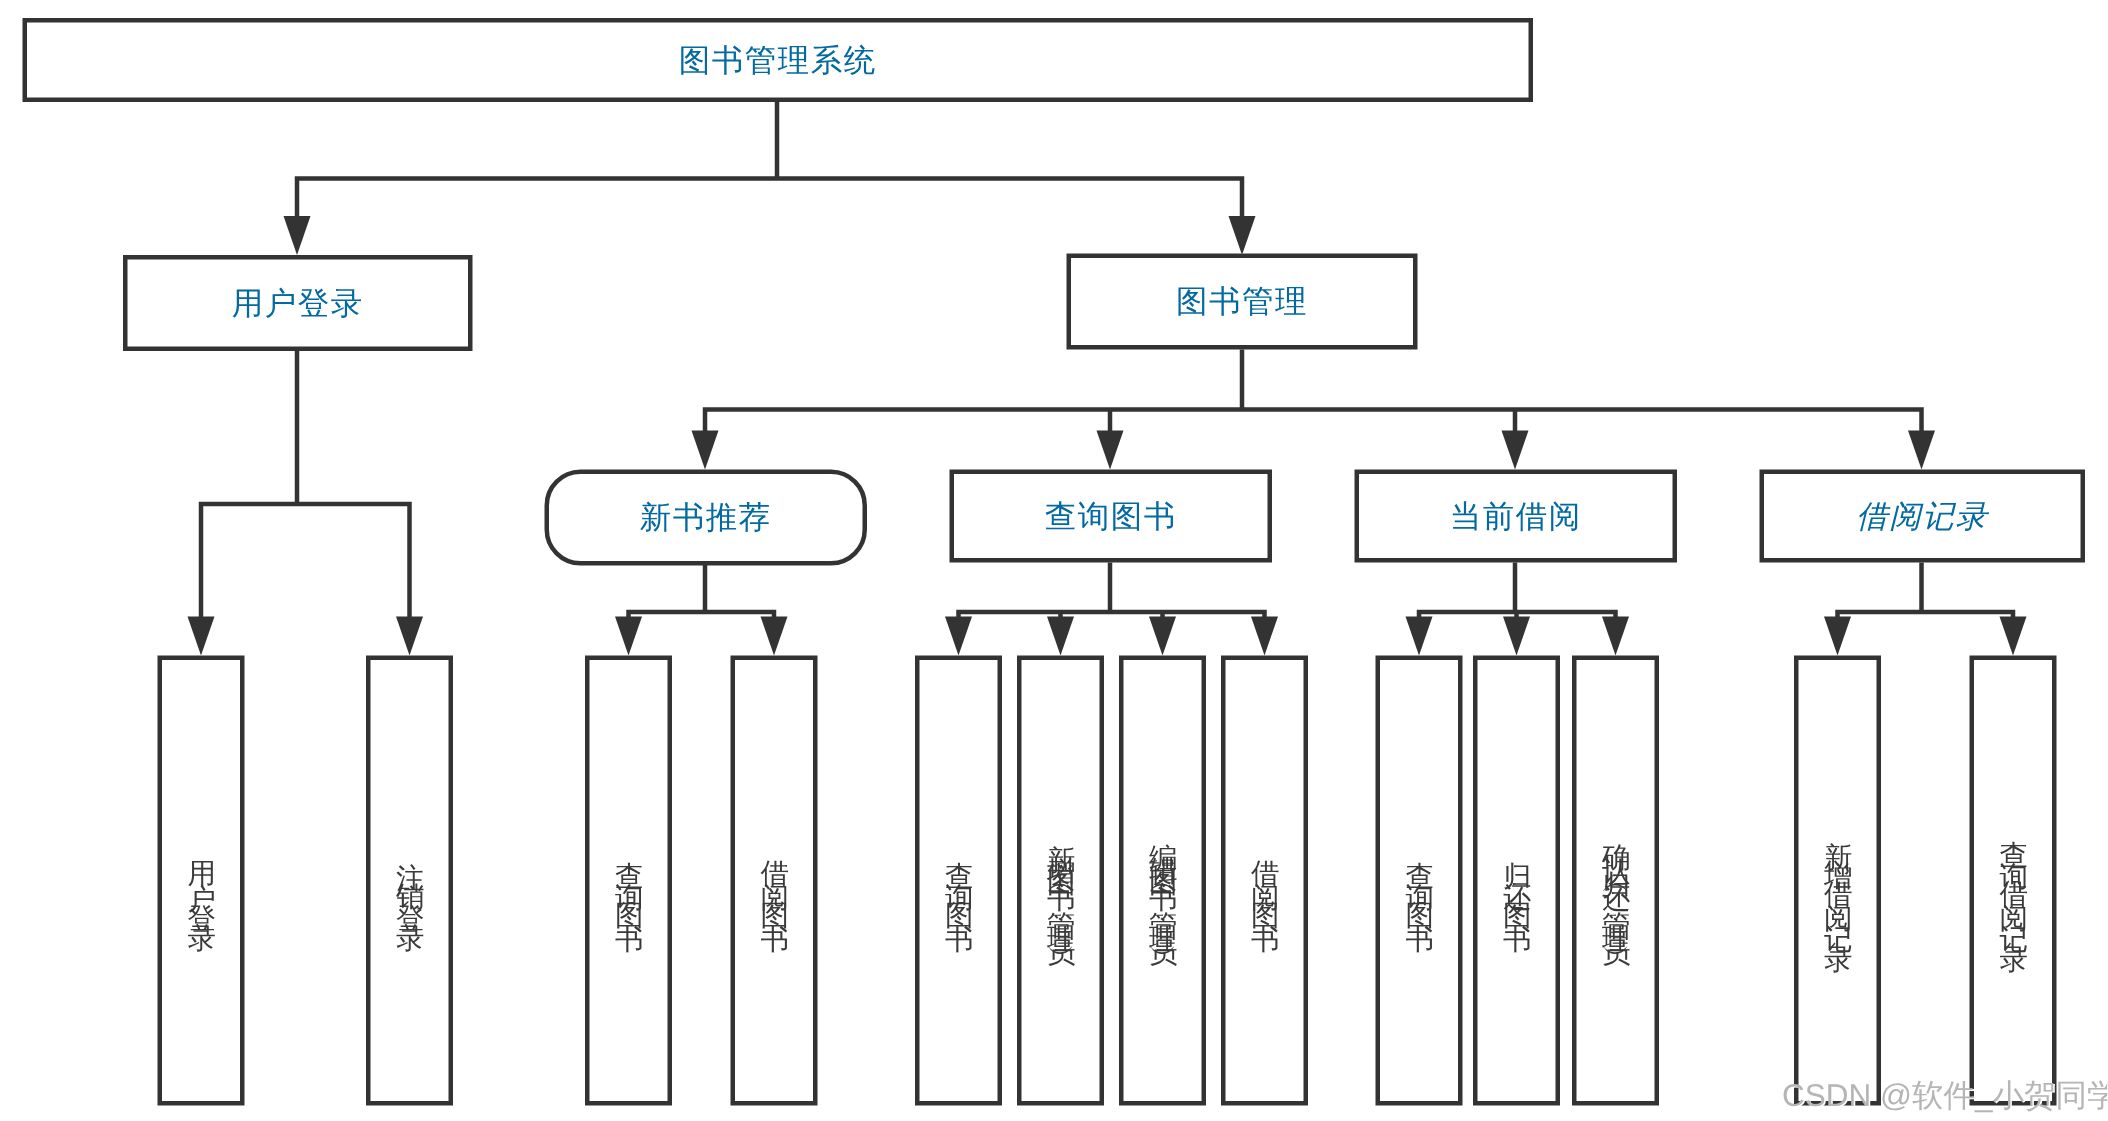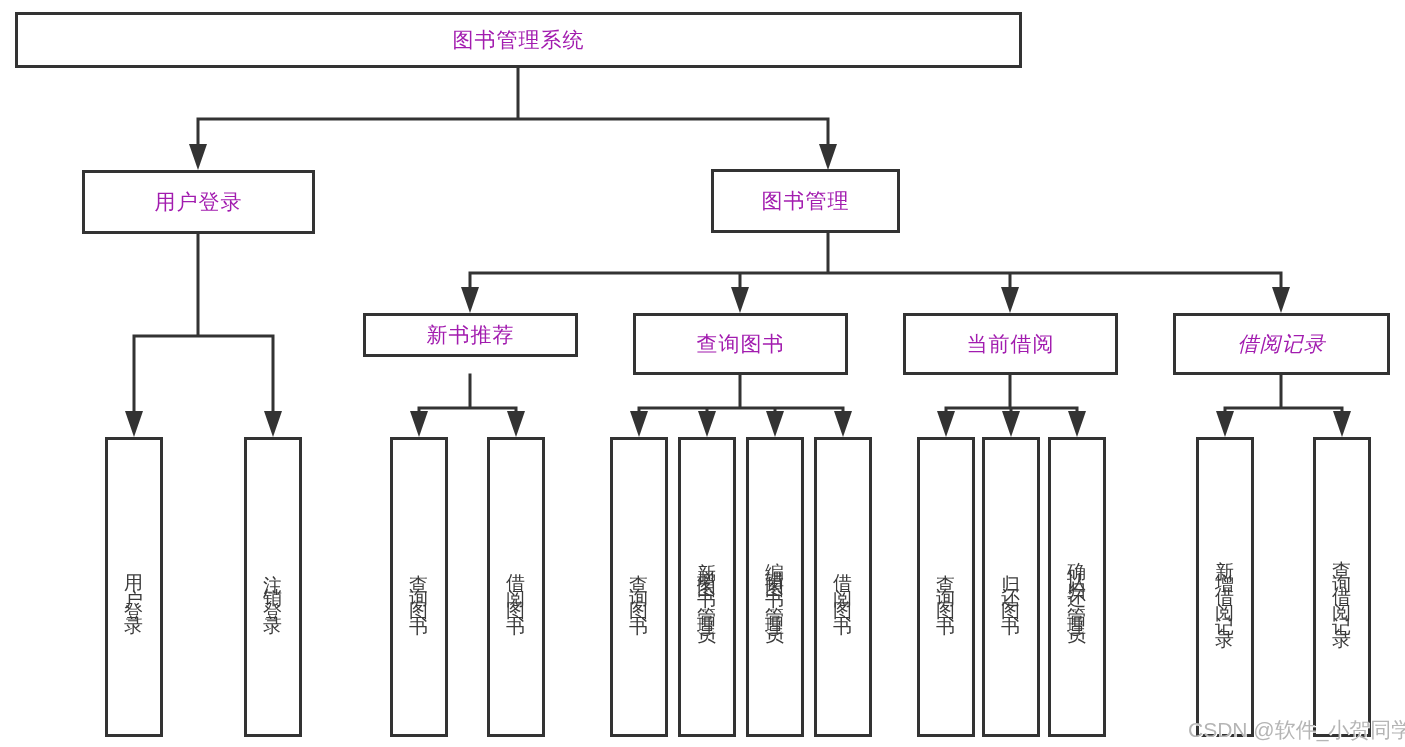--- a/index.html
+++ b/index.html
@@ -30,40 +30,40 @@
     box-sizing: border-box;
     background: #ffffff;
     border: 3px solid #333333;
     display: flex;
     align-items: center;
     justify-content: center;
   }
   .hbox span {
     font-size: 21px;
     letter-spacing: 1px;
-    color: #a21caf;
+    color: #0369a1;
     white-space: nowrap;
   }
   .vbox span {
     writing-mode: vertical-rl;
     text-orientation: mixed;
     font-size: 19px;
     letter-spacing: 14px;
     color: #3a3a3a;
     line-height: 1;
   }
   .vbox span.tight { letter-spacing: 9px; }
 
   
   #node-root        { left: 15px;  top: 12px;  width: 1007px; height: 56px; }
   
   #node-user-login  { left: 82px;  top: 170px; width: 233px; height: 64px; }
-  #node-book-mgmt   { left: 711px; top: 169px; width: 189px; height: 64px; }
-  
-  #node-new-book    { left: 363px;  top: 313px; width: 215px; height: 44px; }
+  #node-book-mgmt   { left: 711px; top: 169px; width: 234px; height: 64px; }
+  
+  #node-new-book    { left: 363px;  top: 313px; width: 215px; height: 64px; border-radius: 24px; }
   #node-book-borrow { left: 633px;  top: 313px; width: 215px; height: 62px; }
   #node-cur-borrow  { left: 903px;  top: 313px; width: 215px; height: 62px; }
   #node-records     { left: 1173px; top: 313px; width: 217px; height: 62px; font-style: italic; }
   
   .vbox { top: 437px; width: 58px; height: 300px; }
   #leaf-g1-login    { left: 105px; }
   #leaf-g1-logout   { left: 244px; }
   #leaf-g2-query    { left: 390px; }
   #leaf-g2-borrow   { left: 487px; }
   #leaf-g3-query    { left: 610px; }

